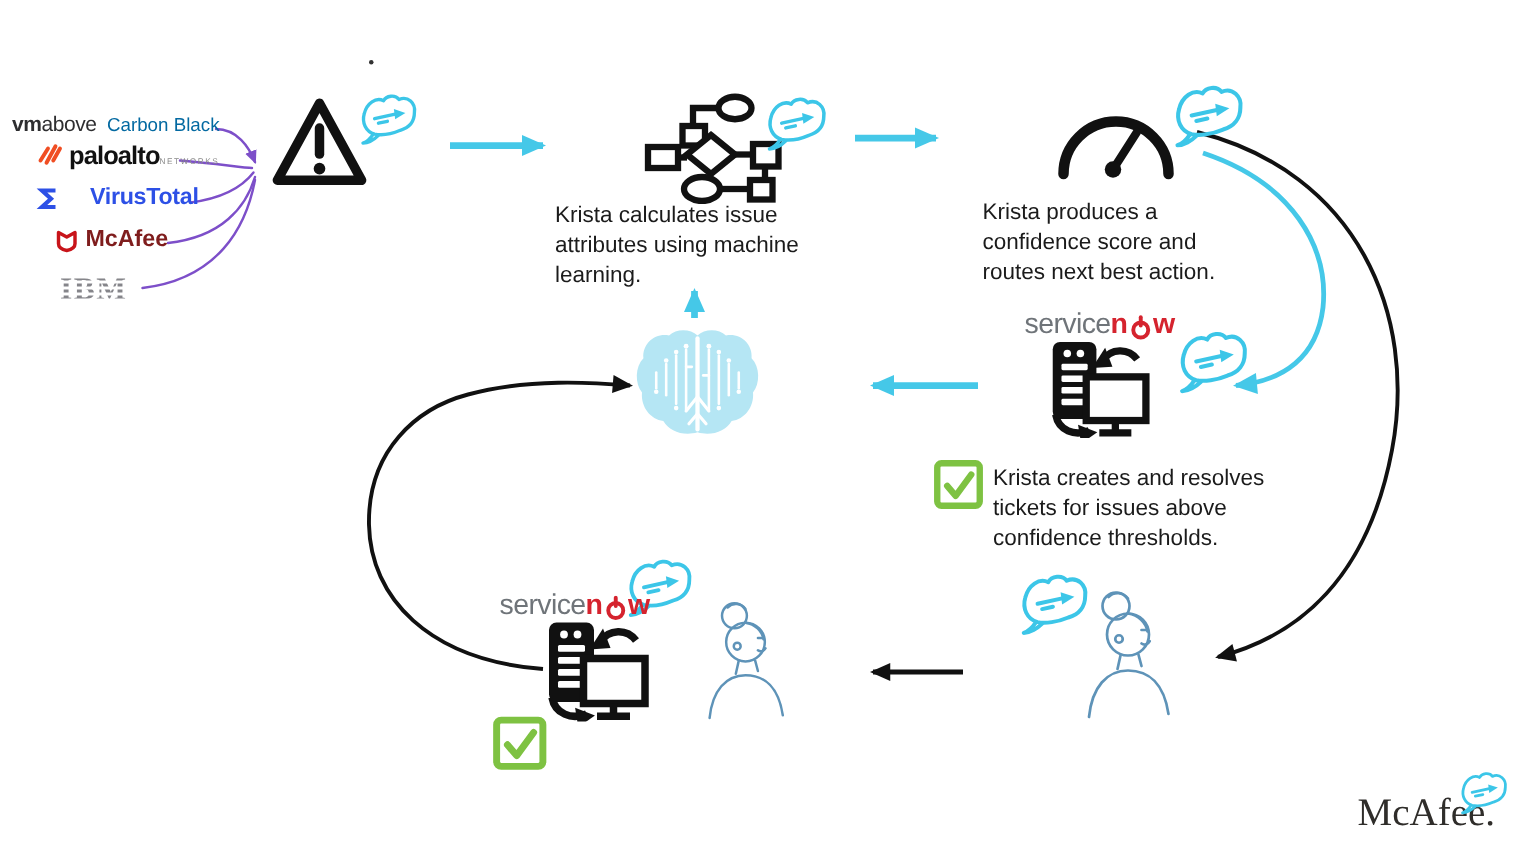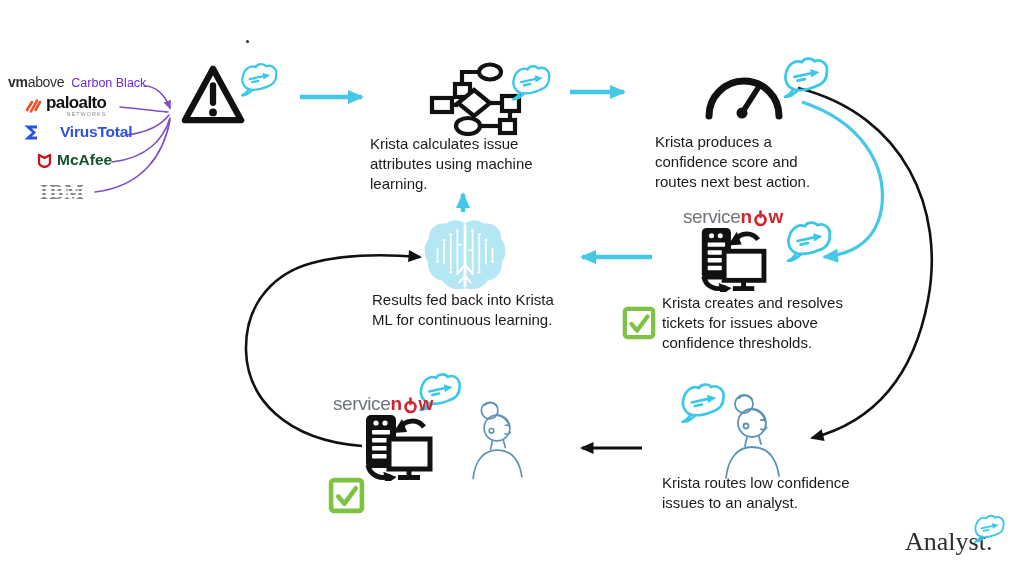--- a/index.html
+++ b/index.html
@@ -5,29 +5,29 @@
   html,body{margin:0;padding:0;background:#fff;}
   #stage{position:relative;width:1024px;height:576px;background:#ffffff;overflow:hidden;
          font-family:"Liberation Sans",sans-serif;color:#1b1b1b;border-radius:15px;}
   .abs{position:absolute;}
   svg{display:block;}
   .caption{position:absolute;font-size:15px;line-height:1.33;color:#1b1b1b;}
   
   .vmware{position:absolute;left:8px;top:74px;display:flex;align-items:baseline;color:#2e2e30;}
   .vm-b{font-weight:800;font-size:14px;letter-spacing:-0.3px;}
   .vm-l{font-weight:400;font-size:14px;letter-spacing:-0.3px;}
-  .vm-prod{font-weight:500;font-size:12.5px;margin-left:7px;color:#6d28d9;text-align:center;}
+  .vm-prod{font-weight:500;font-size:12.5px;margin-left:7px;color:#0369a1;text-align:center;}
   .pan{position:absolute;left:24px;top:94px;display:flex;align-items:center;gap:4px;}
-  .pan-txt{display:flex;flex-direction:column;align-items:flex-end;line-height:1;}
+  .pan-txt{display:flex;flex-direction:row;align-items:flex-end;line-height:1;}
   .pan-name{font-weight:800;font-size:17px;color:#111;letter-spacing:-0.6px;}
   .pan-sub{font-size:5.5px;color:#8a8a8a;letter-spacing:1px;margin-top:1px;}
   .vt{position:absolute;left:24px;top:123px;display:flex;align-items:center;gap:19px;}
   .vt-name{font-weight:700;font-size:15.5px;color:#2d50e6;letter-spacing:-0.2px;}
   .mca{position:absolute;left:36px;top:151px;display:flex;align-items:center;gap:4px;}
-  .mca-name{font-weight:700;font-size:15.5px;color:#14532d;}
+  .mca-name{font-weight:700;font-size:15.5px;color:#7f1d1d;}
   .ibm{position:absolute;left:40px;top:180px;font-family:"Liberation Serif",serif;
        font-weight:700;font-size:21px;color:#85858a;letter-spacing:1px;}
   .ibm-stripe{position:absolute;left:-2px;width:110%;height:1.8px;background:#fff;}
   
   .snlogo{position:absolute;display:flex;align-items:center;font-size:19px;font-weight:500;letter-spacing:-0.4px;}
   .sn-gray{color:#6f7479;text-align:center;}
   .sn-red{color:#d5232e;font-weight:600;}
   
   .krista-wm{position:absolute;left:905px;top:527px;font-family:"Liberation Serif",serif;
              font-size:26px;color:#2f2d2a;}
@@ -201,21 +201,21 @@
     <line x1="57" y1="56" x2="57" y2="63" stroke="#111" stroke-width="5"></line>
     <line x1="46" y1="64.5" x2="68" y2="64.5" stroke="#111" stroke-width="5"></line>
   </svg>
   <svg class="abs" style="left:786px;top:220px" width="48" height="44">
       <use href="#krista-bubble"></use>
     </svg>
   <svg class="abs" style="left:622px;top:306px" width="34" height="34" viewBox="0 0 36 36">
     <rect x="3" y="3" width="30" height="30" rx="3" fill="#fff" stroke="#7ec242" stroke-width="4.5"></rect>
     <polyline points="10,19 16,26 27,11" fill="none" stroke="#7ec242" stroke-width="4.5" stroke-linecap="round" stroke-linejoin="round"></polyline>
   </svg>
-  <div class="caption" style="left:662px;top:293px;width:212px">Krista creates and resolves tickets for issues above confidence thresholds.</div>
+  <div class="caption" style="left:662px;top:309px;width:212px">Krista creates and resolves tickets for issues above confidence thresholds.</div>
 
   <svg class="abs" style="left:422px;top:218px" width="86" height="74" viewBox="0 0 90 78">
     <path d="M45,6 C40,1 30,1 25,6 C15,4 6,12 7,22 C1,28 1,40 6,46 C5,56 12,65 21,66 C25,73 35,77 45,74 C55,77 65,73 69,66 C78,65 85,56 84,46 C89,40 89,28 83,22 C84,12 75,4 65,6 C60,1 50,1 45,6 Z" fill="#b5e6f4"></path>
     <g stroke="#fff" stroke-width="1.8" stroke-linecap="round" fill="none">
       <line x1="45" y1="8" x2="45" y2="72" stroke-width="3"></line>
       <line x1="37" y1="16" x2="37" y2="58"></line>
         <line x1="53" y1="16" x2="53" y2="58"></line>
       <line x1="30" y1="20" x2="30" y2="54"></line>
         <line x1="60" y1="20" x2="60" y2="54"></line>
       <line x1="23" y1="26" x2="23" y2="48"></line>
@@ -233,21 +233,20 @@
       <circle cx="30" cy="17.5" r="1.6"></circle>
         <circle cx="60" cy="17.5" r="1.6"></circle>
       <circle cx="23" cy="23.5" r="1.6"></circle>
         <circle cx="67" cy="23.5" r="1.6"></circle>
       <circle cx="16" cy="45.5" r="1.6"></circle>
         <circle cx="74" cy="45.5" r="1.6"></circle>
       <circle cx="30" cy="57" r="1.6"></circle>
         <circle cx="60" cy="57" r="1.6"></circle>
     </g>
   </svg>
-  <div class="caption" style="left:372px;top:290px;width:198px">Results fed back into Krista ML for continuous learning.</div>
 
   <svg class="abs" style="left:418px;top:372px" width="46" height="41">
       <use href="#krista-bubble"></use>
     </svg>
   <div class="snlogo" style="left:333px;top:393px">
     <span class="sn-gray">service</span>
       <span class="sn-red">n</span>
       <svg width="15" height="17" viewBox="0 0 15 17" style="margin:2px 0 0 1px">
         <circle cx="7.5" cy="10" r="5" fill="none" stroke="#d5232e" stroke-width="2.6"></circle>
         <line x1="7.5" y1="1.5" x2="7.5" y2="7" stroke="#d5232e" stroke-width="2.6" stroke-linecap="round"></line>
@@ -299,20 +298,19 @@
       <circle cx="38" cy="31" r="14"></circle>
       <path d="M38,17 C45,18 50,23 51,29"></path>
       <circle cx="32" cy="34" r="2.5"></circle>
       <path d="M47,28 L50.5,28"></path>
       <path d="M47,37 C49,38.5 51.5,37.5 52.5,35.5"></path>
       <path d="M33,45 L31,54"></path>
         <path d="M45,44.5 L47,52"></path>
       <path d="M12,86 C14,66 24,55 38,55 C52,55 62,64 65,84"></path>
     </g>
   </svg>
-  <div class="caption" style="left:662px;top:473px;width:188px">Krista routes low confidence issues to an analyst.</div>
-
-  <div class="krista-wm">Analyst.</div>
+
+  <div class="krista-wm">McAfee.</div>
   <svg class="abs" style="left:973px;top:514px" width="34" height="30">
       <use href="#krista-bubble"></use>
     </svg>
 
 </div>
 
 </body></html>

